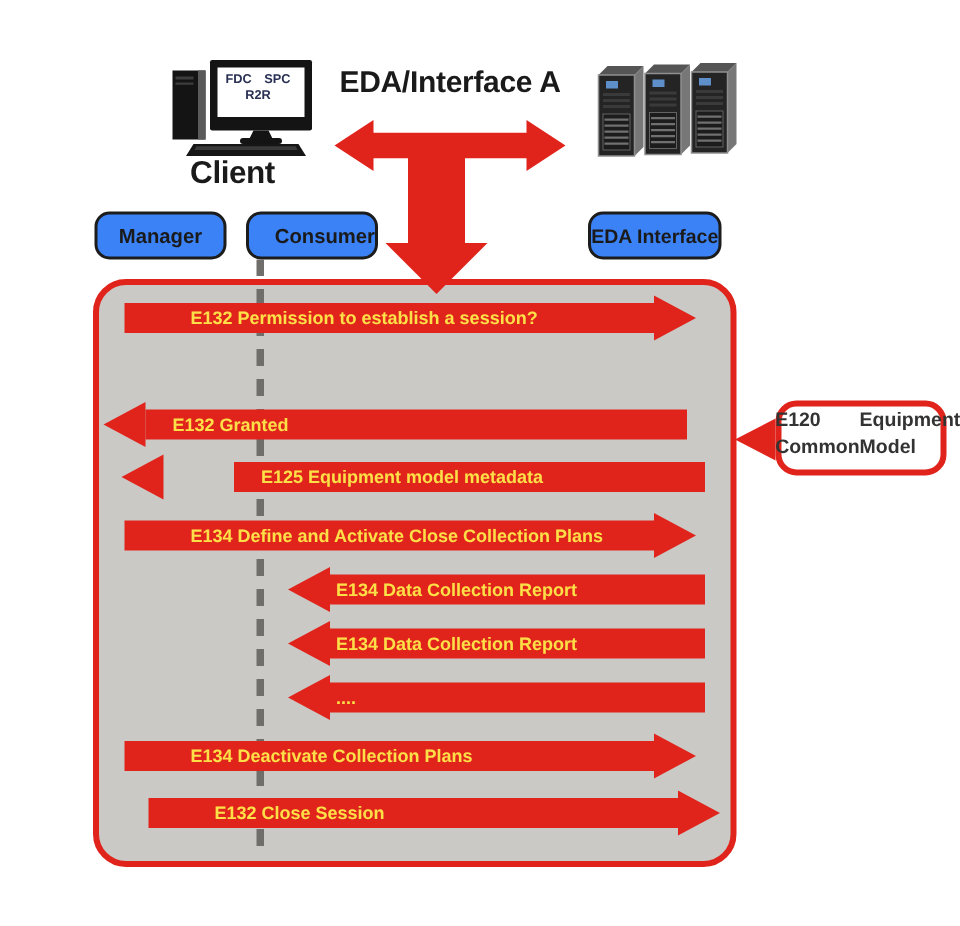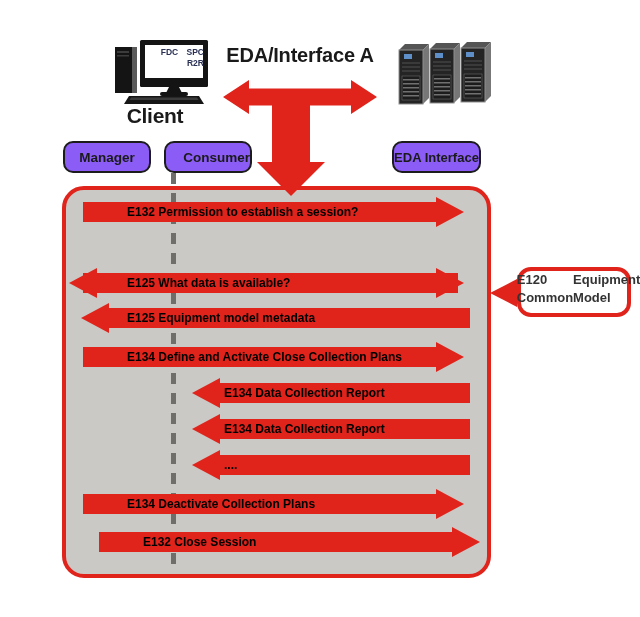--- a/index.html
+++ b/index.html
@@ -13,59 +13,59 @@
          font-family:"Liberation Sans",sans-serif;color:var(--ink);}
 
   
   .title{position:absolute;left:185px;top:44px;width:230px;text-align:center;
          font-size:20px;font-weight:bold;letter-spacing:-0.2px;}
   .heading{position:absolute;font-size:21px;font-weight:bold;text-align:center;letter-spacing:-0.3px;}
   .heading.client{left:105px;top:104px;width:100px;}
   .heading.equip{left:378px;top:104px;width:124px;}
 
   
-  .rolebox{position:absolute;top:141px;height:32px;background:#8b5cf6;border:2.5px solid #1c1c1c;
+  .rolebox{position:absolute;top:141px;height:32px;background:#3b82f6;border:2.5px solid #1c1c1c;
            border-radius:10px;display:flex;align-items:center;justify-content:center;
            font-size:13.5px;font-weight:bold;box-sizing:border-box;z-index:2;}
   .rb-manager{left:63px;width:88px;}
   .rb-consumer{left:164px;width:88px;justify-content:flex-end;}
   .rb-eda{left:392px;width:89px;font-size:13px;}
 
   
   .panel{position:absolute;left:62px;top:186px;width:429px;height:392px;box-sizing:border-box;
          background:var(--panel);border:4px solid var(--red);border-radius:22px;z-index:1;}
 
   
   .lifeline{position:absolute;left:171px;top:173px;width:5px;height:393px;z-index:2;
             background:repeating-linear-gradient(to bottom,var(--dash) 0 11px,transparent 11px 20px);}
 
   
   .row{position:absolute;display:flex;align-items:center;height:30px;z-index:3;}
   .row .shaft{flex:1;height:20px;background:var(--red);display:flex;align-items:center;overflow:hidden;}
-  .row .label{color:#000000;font-weight:bold;font-size:12px;white-space:nowrap;}
+  .row .label{color:#fde047;font-weight:bold;font-size:12px;white-space:nowrap;}
   .head-r{width:0;height:0;border-top:15px solid transparent;border-bottom:15px solid transparent;
           border-left:28px solid var(--red);}
   .head-l{width:0;height:0;border-top:15px solid transparent;border-bottom:15px solid transparent;
           border-right:28px solid var(--red);}
   .pad-r .label{padding-left:44px;}
   .pad-lf .label{padding-left:18px;}
   .pad-ls .label{padding-left:4px;}
 
   
   .sidebox{position:absolute;left:517px;top:267px;width:114px;height:50px;box-sizing:border-box;
            background:#fff;border:4px solid var(--red);border-radius:14px;z-index:3;
            display:flex;justify-content:center;padding-left:9px;
            font-size:13px;font-weight:bold;color:#333;line-height:18px;}
   .side-head{position:absolute;left:490px;top:279px;z-index:3;
              width:0;height:0;border-top:14px solid transparent;border-bottom:14px solid transparent;
              border-right:27px solid var(--red);}
 
   
   .iconsvg{position:absolute;z-index:2;}
-  .screen-text{position:absolute;left:140px;top:47px;width:64px;z-index:4;text-align:right;
+  .screen-text{position:absolute;left:140px;top:47px;width:64px;z-index:4;text-align:center;
                font-size:8.5px;font-weight:bold;color:#2a3154;line-height:11px;}
   .screen-text .l1{word-spacing:6px;display:block;}
   .screen-text .l2{display:block;}
   .tarrow{position:absolute;left:0;top:0;z-index:4;pointer-events:none;}
 </style>
 </head>
 <body>
 
 <div class="stage">
 
@@ -164,28 +164,22 @@
     <div class="head-r"></div>
   </div>
 
   <div class="row pad-lf" style="left:69px;top:232px;width:389px;margin-top:36px;">
     <div class="head-l"></div>
     <div class="shaft">
       <span class="label">E132 Granted</span>
     </div>
   </div>
 
-  <div class="row pad-r" style="left:83px;top:268px;width:381px;">
-    <div class="shaft">
-      <span class="label">E125 What data is available?</span>
-    </div>
-    <div class="head-r"></div>
-  </div>
-
-  <div class="row pad-lf" style="left:81px;top:303px;width:389px;">
+
+  <div class="row pad-lf" style="left:81px;top:303px;width:389px;gap:47px;">
     <div class="head-l"></div>
     <div class="shaft">
       <span class="label">E125 Equipment model metadata</span>
     </div>
   </div>
 
   <div class="row pad-r" style="left:83px;top:342px;width:381px;">
     <div class="shaft">
       <span class="label">E134 Define and Activate Close Collection Plans</span>
     </div>

